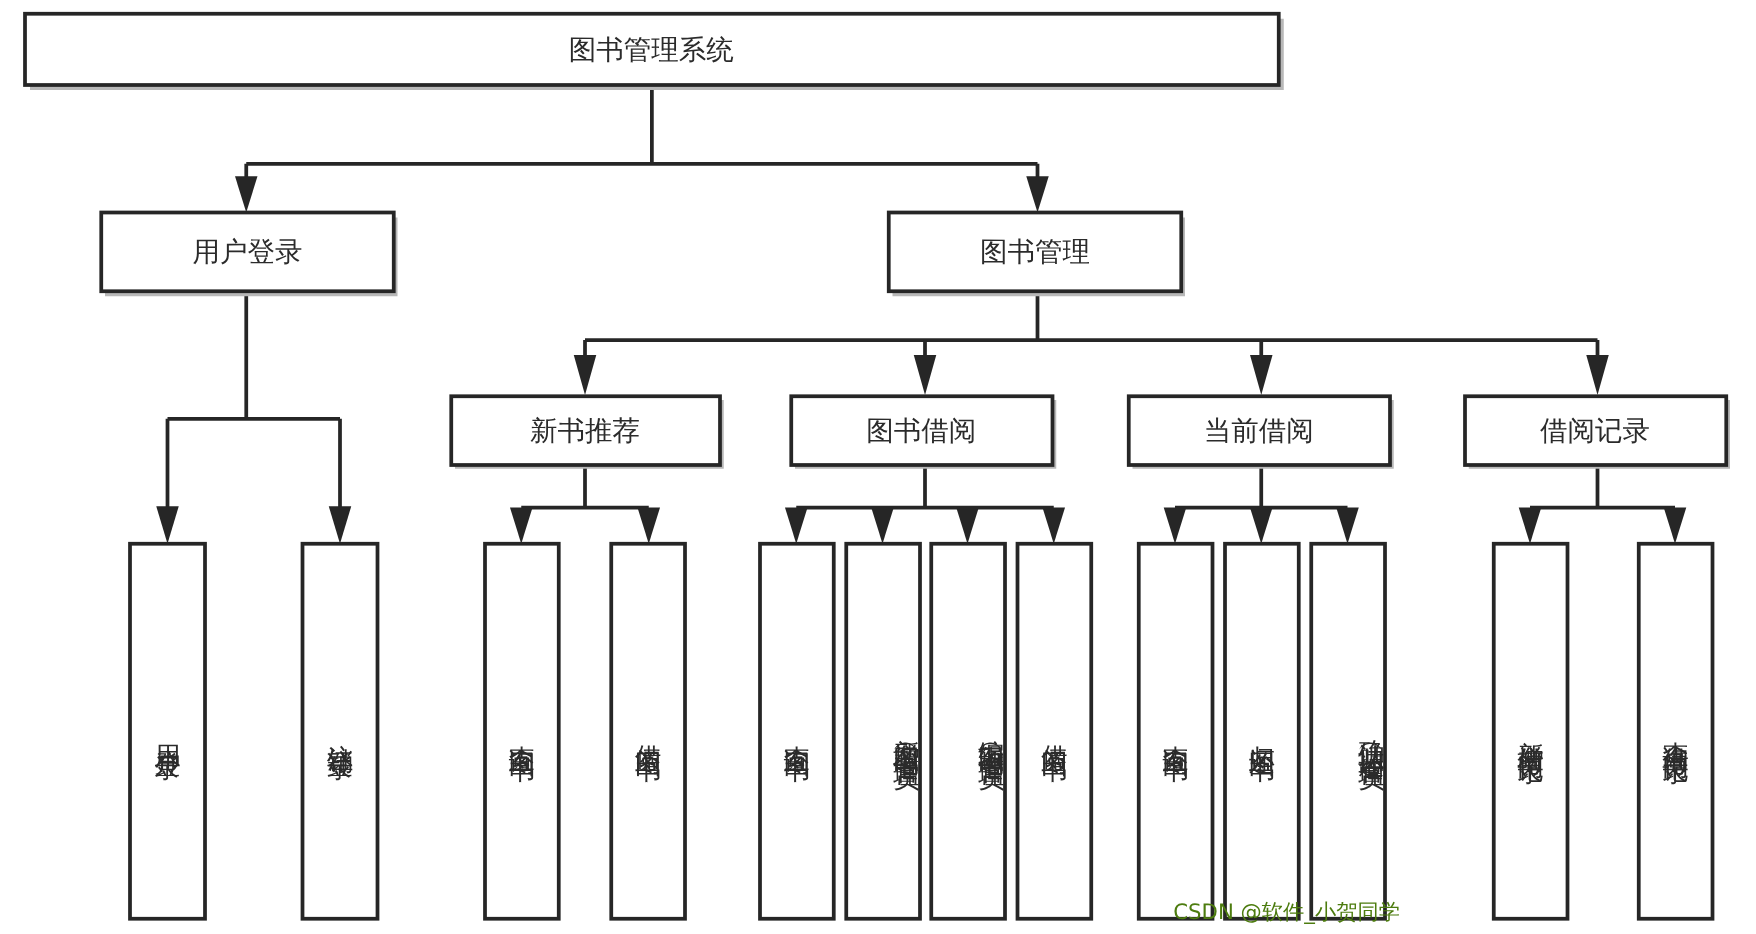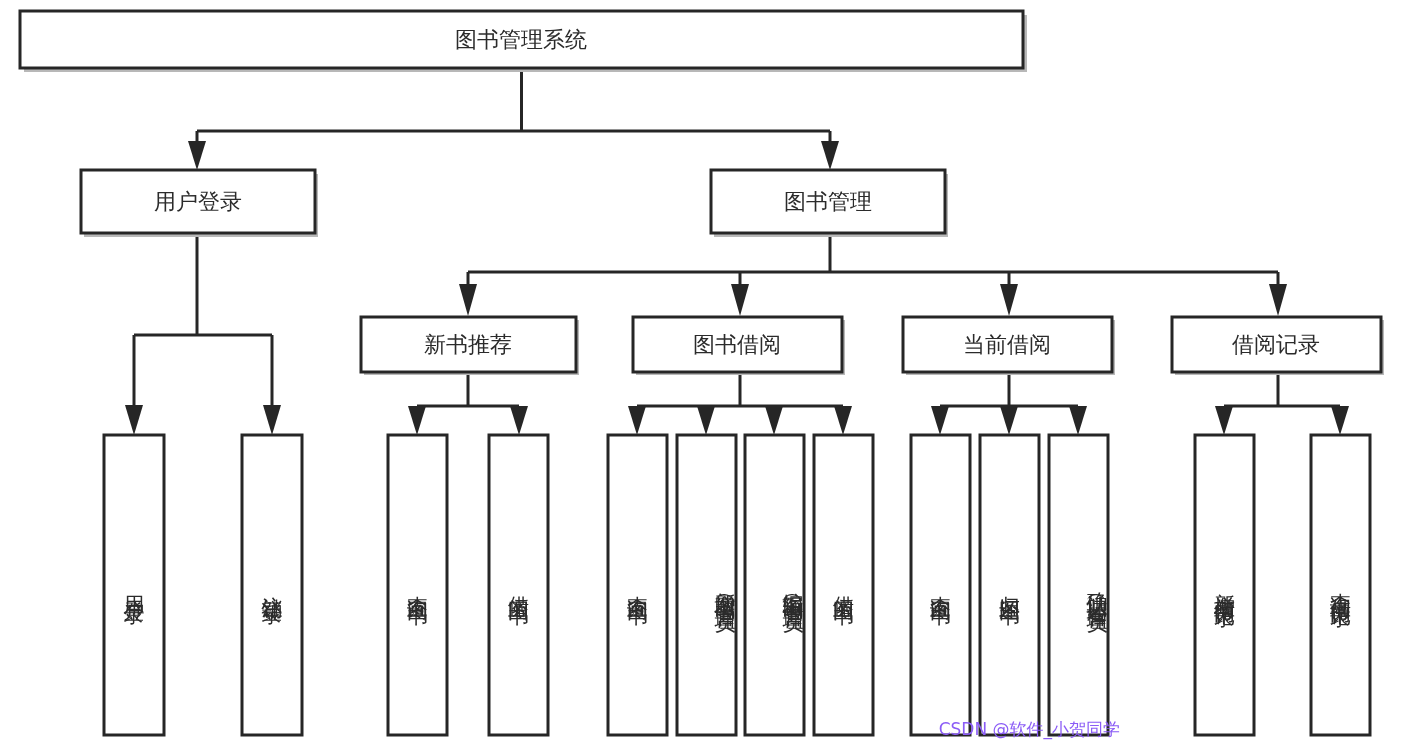--- a/index.html
+++ b/index.html
@@ -68,21 +68,21 @@
     text-align: center;
     white-space: nowrap;
     user-select: none;
   }
   .watermark {
     position: absolute;
     right: 10px;
     bottom: 6px;
     font-family: "DejaVu Sans", "Liberation Sans", sans-serif;
     font-size: 17px;
-    color: #8b5cf6;
+    color: #4d7c0f;
     white-space: nowrap;
     user-select: none;
   }
 </style>
 </head>
 <body>
 
 <div id="diagram-root">
 
   <svg class="diagram" viewBox="0 0 1405 747">

